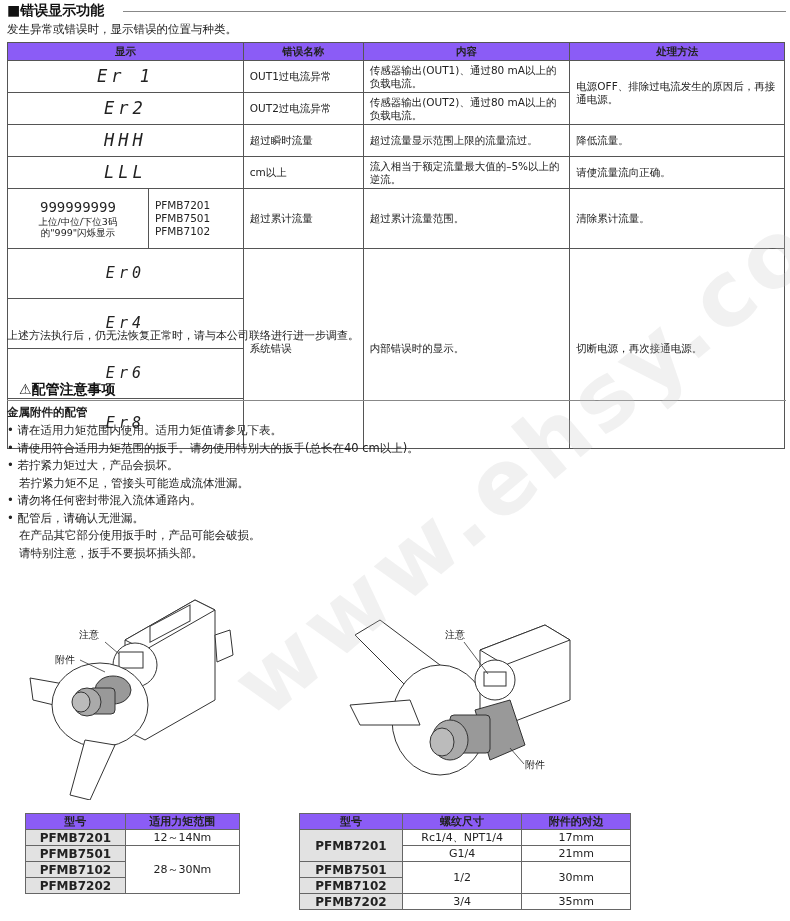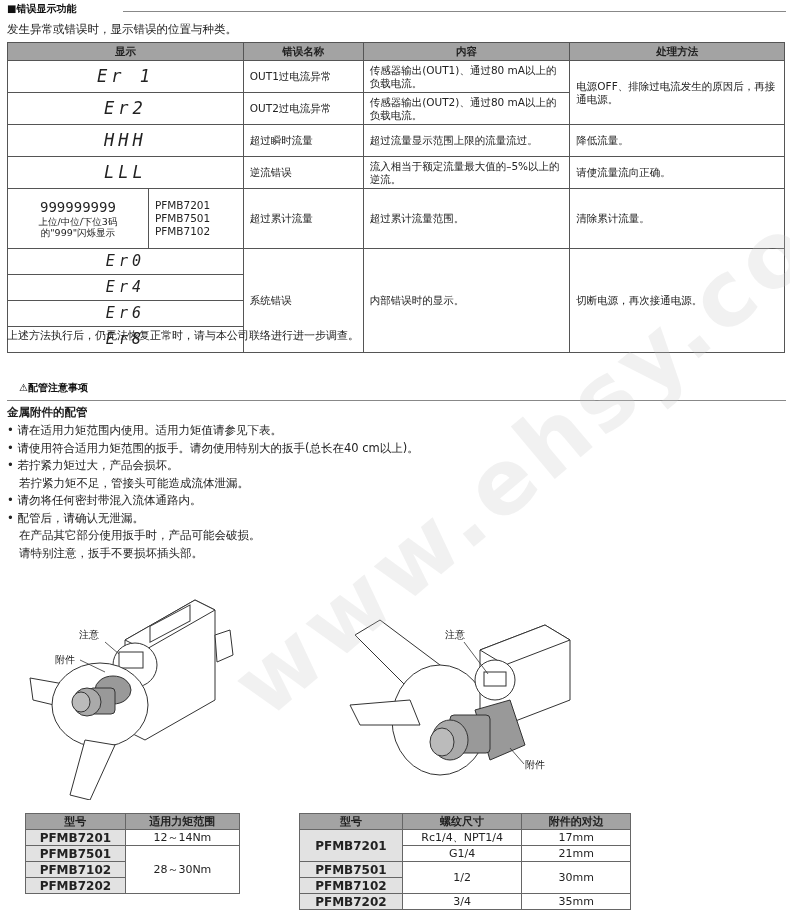--- a/index.html
+++ b/index.html
@@ -3,35 +3,35 @@
 <meta charset="utf-8">
 <style>
   * { box-sizing: border-box; margin: 0; padding: 0; }
   body {
     width: 790px; height: 921px; background: #ffffff; color: #222;
     font-family: "DejaVu Sans", "Liberation Sans", sans-serif;
     position: relative; overflow: hidden;
   }
   .abs { position: absolute; }
   .sec-title {
-    font-weight: bold; font-size: 10px; color: #111; white-space: nowrap;
+    font-weight: bold; font-size: 14px; color: #111; white-space: nowrap;
   }
   .sec-rule { height: 1px; background: #888; }
   .desc { font-size: 11.5px; color: #222; white-space: nowrap; }
   table { border-collapse: collapse; position: absolute; }
   td, th {
     border: 1px solid #555; font-size: 10.5px; color: #222; vertical-align: middle;
   }
-  th { background: #a3a3a3; font-weight: bold; text-align: center; height: 18px; }
+  th { background: #8b5cf6; font-weight: bold; text-align: center; height: 18px; }
   .err-table td { padding: 2px 6px; line-height: 13px; }
   .seg {
     font-family: "DejaVu Sans Mono", monospace; font-style: italic; font-size: 17px;
     letter-spacing: 4px; text-align: center; color: #222;
   }
-  .seg-sm { font-size: 15px; padding: 4px !important; line-height: 17px !important; }
+  .seg-sm { font-size: 15px; padding: 16px !important; line-height: 17px !important; }
   .nine { font-family: "DejaVu Sans Mono", monospace; font-size: 14px; letter-spacing: 0px; text-align: center; line-height: 17px; }
   .nine-sub { font-size: 9.5px; line-height: 11px; text-align: center; }
   .models { font-size: 10.5px; line-height: 15px; }
   .bullet-list { font-size: 11.5px; line-height: 17.5px; }
   .bullet-list div { white-space: nowrap; }
   .indent { padding-left: 12px; }
   .torque-table th, .torque-table td { font-size: 11px; text-align: center; height: 16px; border-color: #666; }
   .torque-table td.model { background: #e2e2e2; font-weight: bold; font-size: 12px; }
   .illus { position: absolute; }
   .callout { font-size: 10px; fill: #222; }
@@ -74,21 +74,21 @@
     <td>传感器输出(OUT2)、通过80 mA以上的负载电流。</td>
   </tr>
   <tr style="height:32px">
     <td colspan="2" class="seg">HHH</td>
     <td>超过瞬时流量</td>
     <td>超过流量显示范围上限的流量流过。</td>
     <td>降低流量。</td>
   </tr>
   <tr style="height:32px">
     <td colspan="2" class="seg">LLL</td>
-    <td>逆流错误</td>
+    <td>cm以上</td>
     <td>流入相当于额定流量最大值的–5%以上的逆流。</td>
     <td>请使流量流向正确。</td>
   </tr>
   <tr style="height:60px">
     <td style="text-align:center; padding:2px 2px;">
       <div class="nine">999999999</div>
       <div class="nine-sub">上位/中位/下位3码</div>
       <div class="nine-sub">的"999"闪烁显示</div>
     </td>
     <td class="models">

